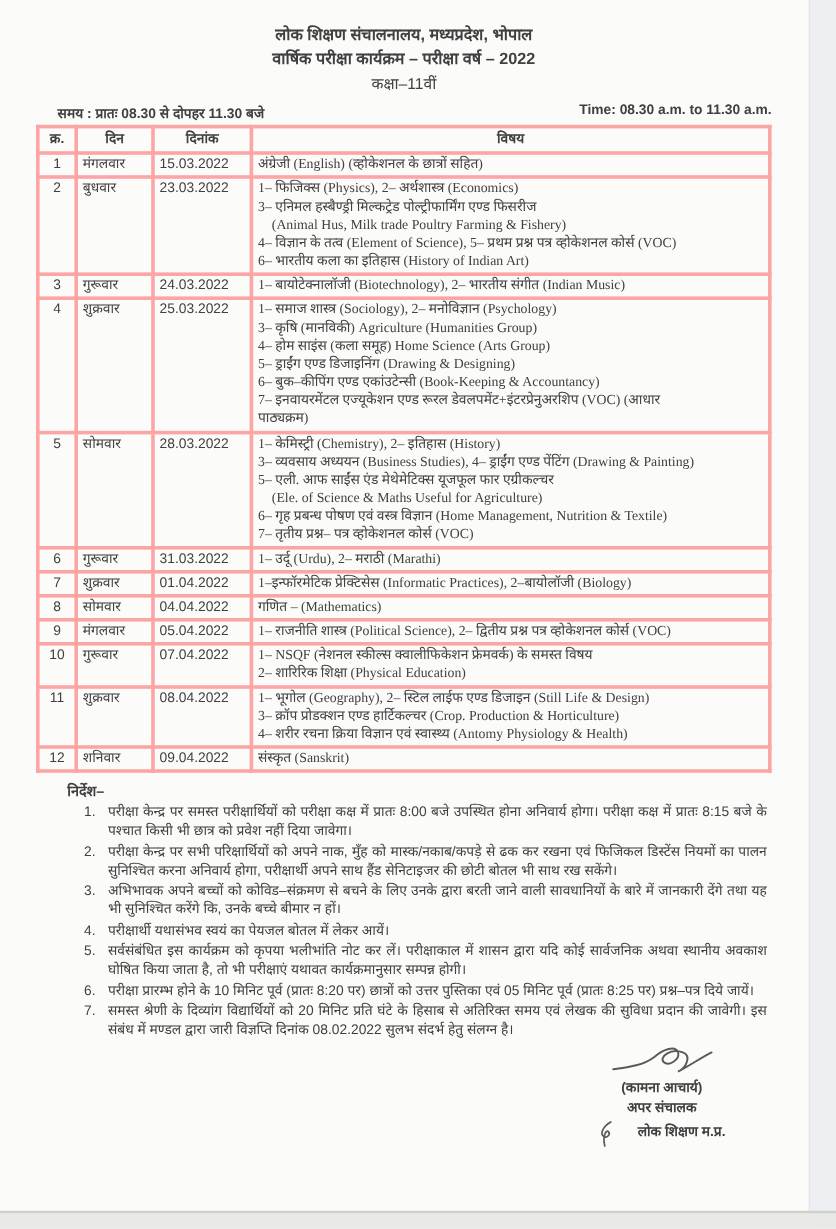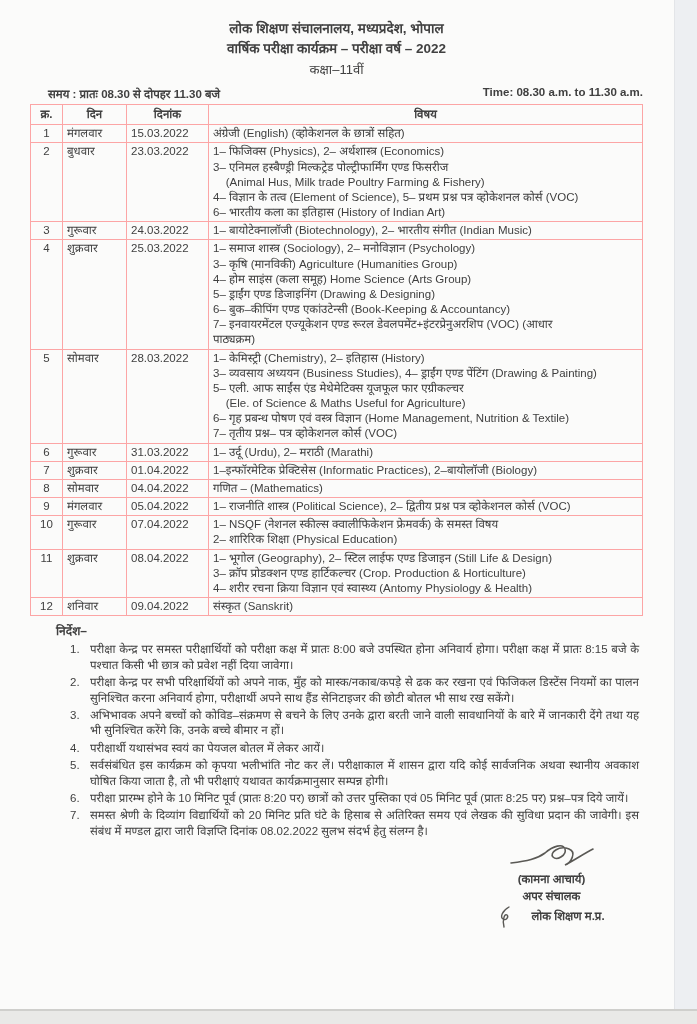--- a/index.html
+++ b/index.html
@@ -34,31 +34,31 @@
     font-size:11.5px;font-weight:bold;
     margin:7px 0 3px 18px;
   }
   
   table.schedule{
     width:100%;border-collapse:collapse;
     font-size:11.5px;line-height:1.32;
     table-layout:fixed;
   }
   table.schedule th,table.schedule td{
-    border:1px solid #fca5a5;
+    border:3px solid #fca5a5;
     padding:1px 4px;
     vertical-align:top;
   }
   table.schedule th{font-weight:bold;text-align:center;padding:2px 2px;}
   col.c-sn{width:32px;}
   col.c-day{width:64px;}
   col.c-date{width:82px;}
   td.sn{text-align:center;}
   td.subj{padding-left:6px;}
-  .subject-line{white-space:pre-wrap;}
+  .subject-line{white-space:pre-wrap;font-family:Liberation Serif, serif;}
   
   .instructions{margin-top:6px;margin-left:26px;margin-right:4px;}
   .instr-heading{font-size:12px;font-weight:bold;margin-bottom:3px;}
   .instr-item{
     display:flex;
     font-size:11.5px;line-height:1.34;
     margin:0 0 2px 14px;
   }
   .instr-num{width:20px;flex:0 0 20px;}
   .instr-text{flex:1;text-align:justify;}

